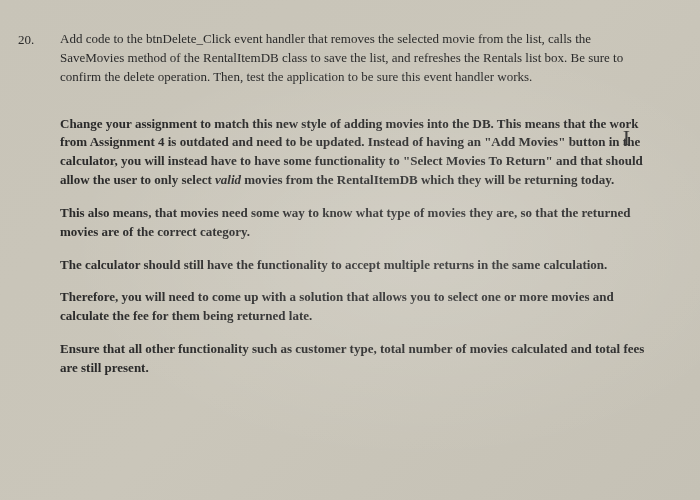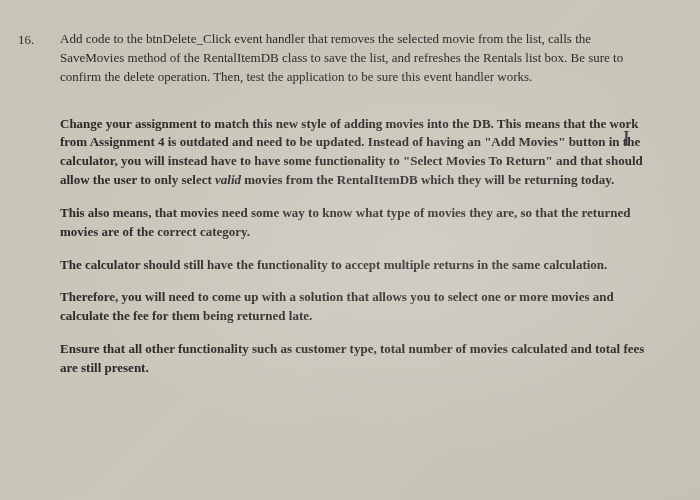--- a/index.html
+++ b/index.html
@@ -56,21 +56,21 @@
       top: 125px;
       font-family: serif;
       font-size: 22px;
       color: #3a3a3a;
       font-weight: normal;
     }
   </style>
 </head>
 <body>
 
-<span class="item-number">16.</span>
+<span class="item-number">20.</span>
 
 <p class="main-paragraph">Add code to the btnDelete_Click event handler that removes the selected movie from the list, calls the SaveMovies method of the RentalItemDB class to save the list, and refreshes the Rentals list box. Be sure to confirm the delete operation. Then, test the application to be sure this event handler works.</p>
 
 <span class="cursor-mark">I</span>
 
 <p class="section">
   <span>Change your assignment to match this new style of adding movies into the DB. This means that the work from Assignment 4 is outdated and need to be updated. Instead of having an "Add Movies" button in the calculator, you will instead have to have some functionality to "Select Movies To Return" and that should allow the user to only select </span><span class="italic">valid</span><span> movies from the RentalItemDB which they will be returning today.</span>
 </p>
 
 <p class="section">This also means, that movies need some way to know what type of movies they are, so that the returned movies are of the correct category.</p>

